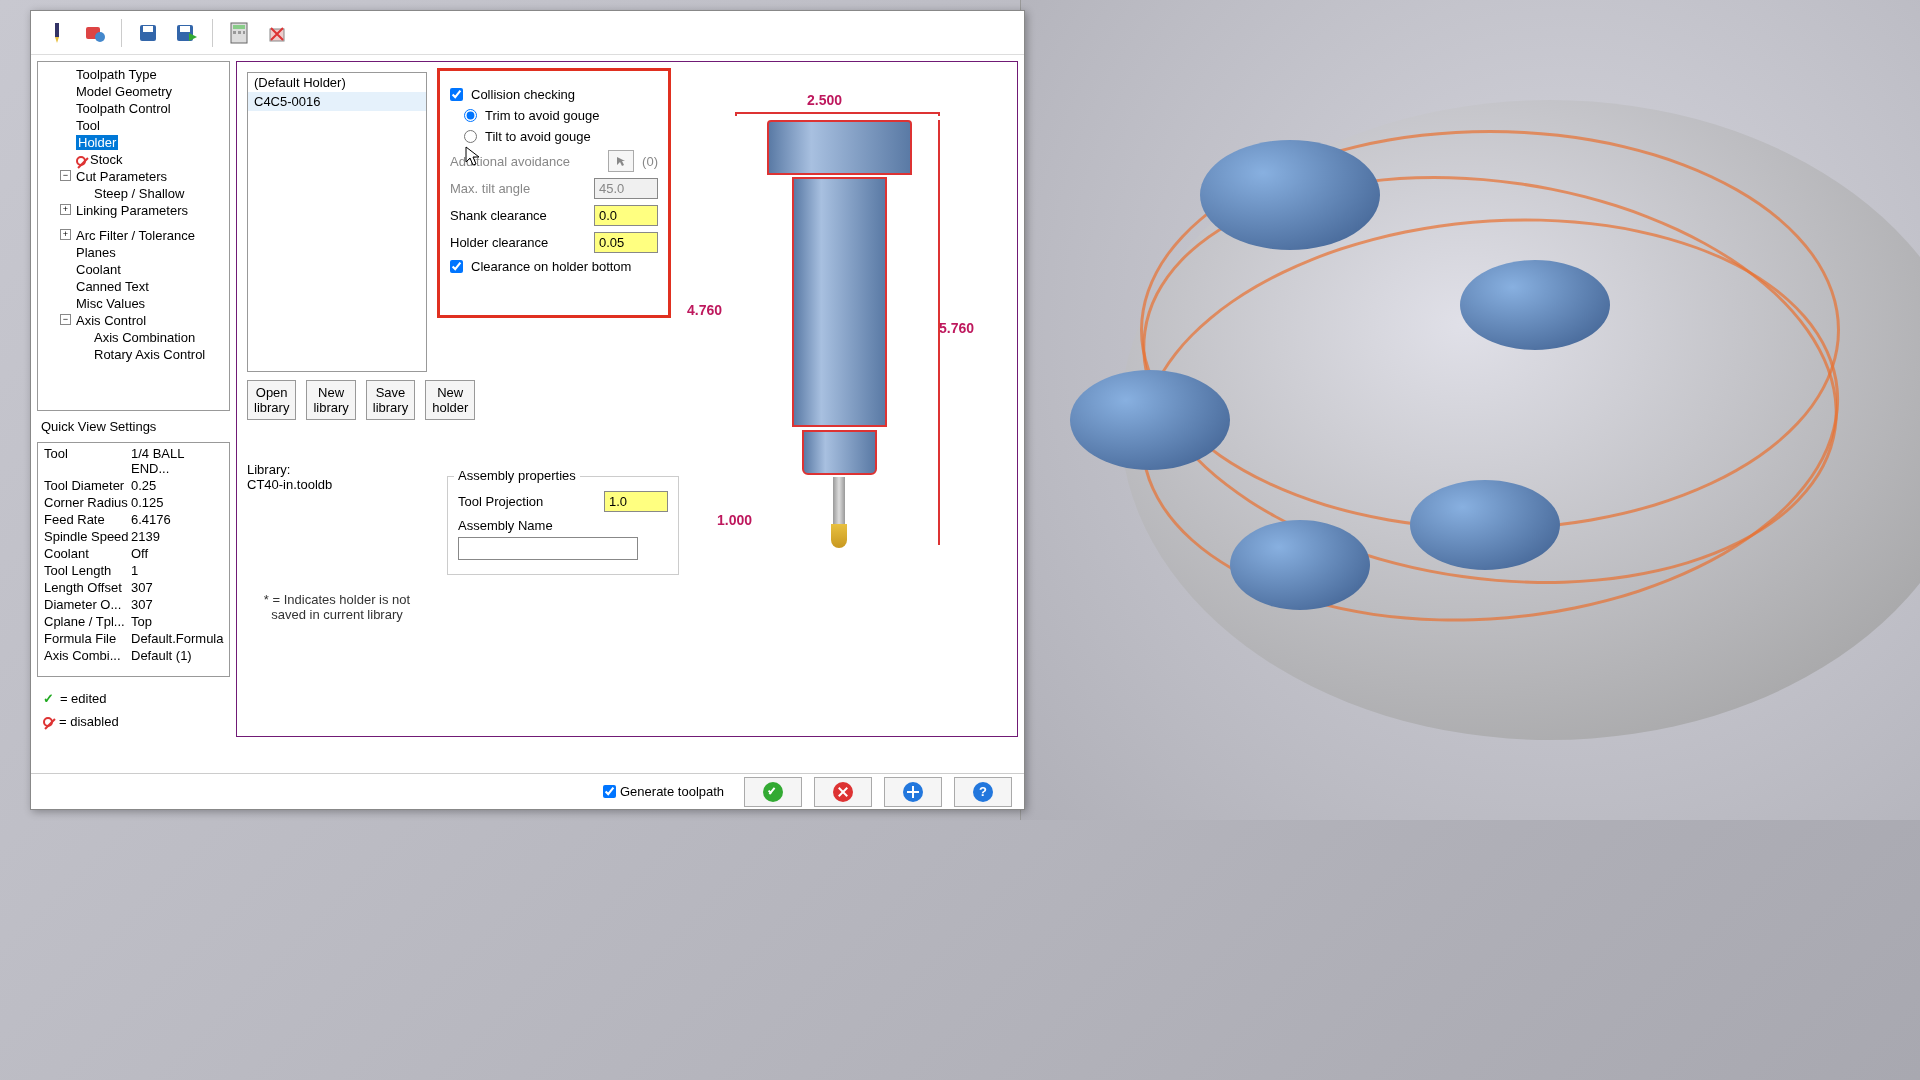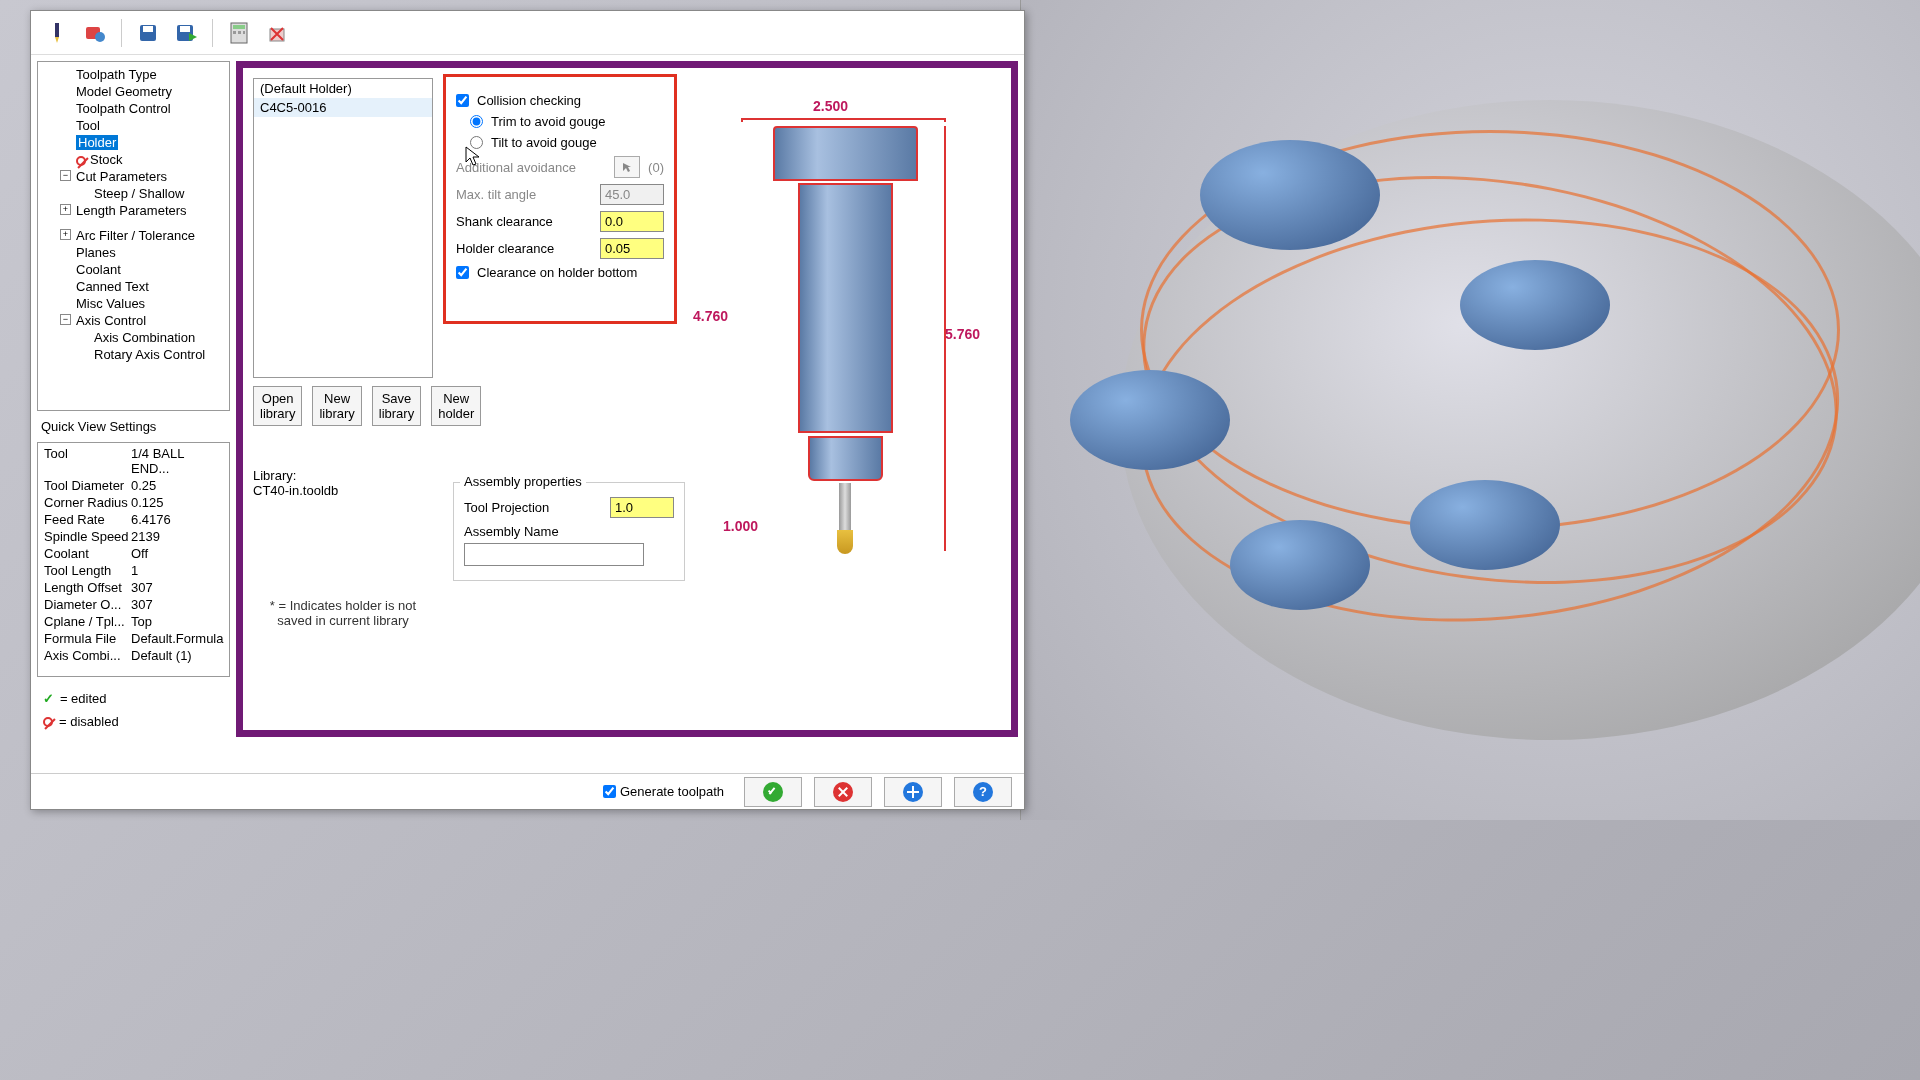--- a/index.html
+++ b/index.html
@@ -46,21 +46,21 @@
 .qv-row { display: flex; padding: 1px 4px; }
 .qv-row .k { flex: 1; }
 .qv-row .v { width: 92px; }
 
 .legend { padding: 4px; }
 .legend-row { display: flex; align-items: center; gap: 6px; padding: 4px 2px; }
 .chk-green { color: #2a2; font-weight: bold; }
 .chk-red { display: inline-block; width: 10px; height: 10px; border: 2px solid #d33; border-radius: 50%; position: relative; }
 .chk-red::after { content: ""; position: absolute; width: 14px; height: 2px; background: #d33; transform: rotate(-45deg); left: -2px; top: 4px; }
 
-.main-col { flex: 1; border: 7px solid #701a75; margin: 6px 6px 6px 0; padding: 2px; position: relative; background: #fff; }
+.main-col { flex: 1; border: 1px solid #701a75; margin: 6px 6px 6px 0; padding: 2px; position: relative; background: #fff; }
 .holder-list { position: absolute; left: 10px; top: 10px; width: 180px; height: 300px; border: 1px solid #999; overflow: auto; }
 .hl-item { padding: 2px 6px; cursor: pointer; }
 .hl-item.sel { background: #e5f1fb; }
 
 .lib-btns { position: absolute; left: 10px; top: 318px; width: 180px; display: grid; grid-template-columns: 1fr 1fr 1fr 1fr; gap: 10px; }
 .btn { border: 1px solid #999; background: #f5f5f5; padding: 4px 6px; cursor: pointer; text-align: center; }
 
 .lib-info { position: absolute; left: 10px; top: 400px; width: 180px; }
 .lib-note { position: absolute; left: 10px; top: 530px; width: 180px; color: #333; text-align: center; }
 
@@ -179,21 +179,21 @@
     <div class="left-col">
       <div class="tree">
         <div class="tree-item l2"><span class="lbl">Toolpath Type</span></div>
         <div class="tree-item l2"><span class="lbl">Model Geometry</span></div>
         <div class="tree-item l2"><span class="lbl">Toolpath Control</span></div>
         <div class="tree-item l2"><span class="lbl">Tool</span></div>
         <div class="tree-item l2 selected"><span class="lbl">Holder</span></div>
         <div class="tree-item l2"><span class="rd"></span><span class="lbl">Stock</span></div>
         <div class="tree-item l2"><span class="tree-expand l2p">−</span><span class="lbl">Cut Parameters</span></div>
         <div class="tree-item l3"><span class="lbl">Steep / Shallow</span></div>
-        <div class="tree-item l2"><span class="tree-expand l2p">+</span><span class="lbl">Length Parameters</span></div>
+        <div class="tree-item l2"><span class="tree-expand l2p">+</span><span class="lbl">Linking Parameters</span></div>
         <div style="height:8px"></div>
         <div class="tree-item l2"><span class="tree-expand l2p">+</span><span class="lbl">Arc Filter / Tolerance</span></div>
         <div class="tree-item l2"><span class="lbl">Planes</span></div>
         <div class="tree-item l2"><span class="lbl">Coolant</span></div>
         <div class="tree-item l2"><span class="lbl">Canned Text</span></div>
         <div class="tree-item l2"><span class="lbl">Misc Values</span></div>
         <div class="tree-item l2"><span class="tree-expand l2p">−</span><span class="lbl">Axis Control</span></div>
         <div class="tree-item l3"><span class="lbl">Axis Combination</span></div>
         <div class="tree-item l3"><span class="lbl">Rotary Axis Control</span></div>
       </div>

